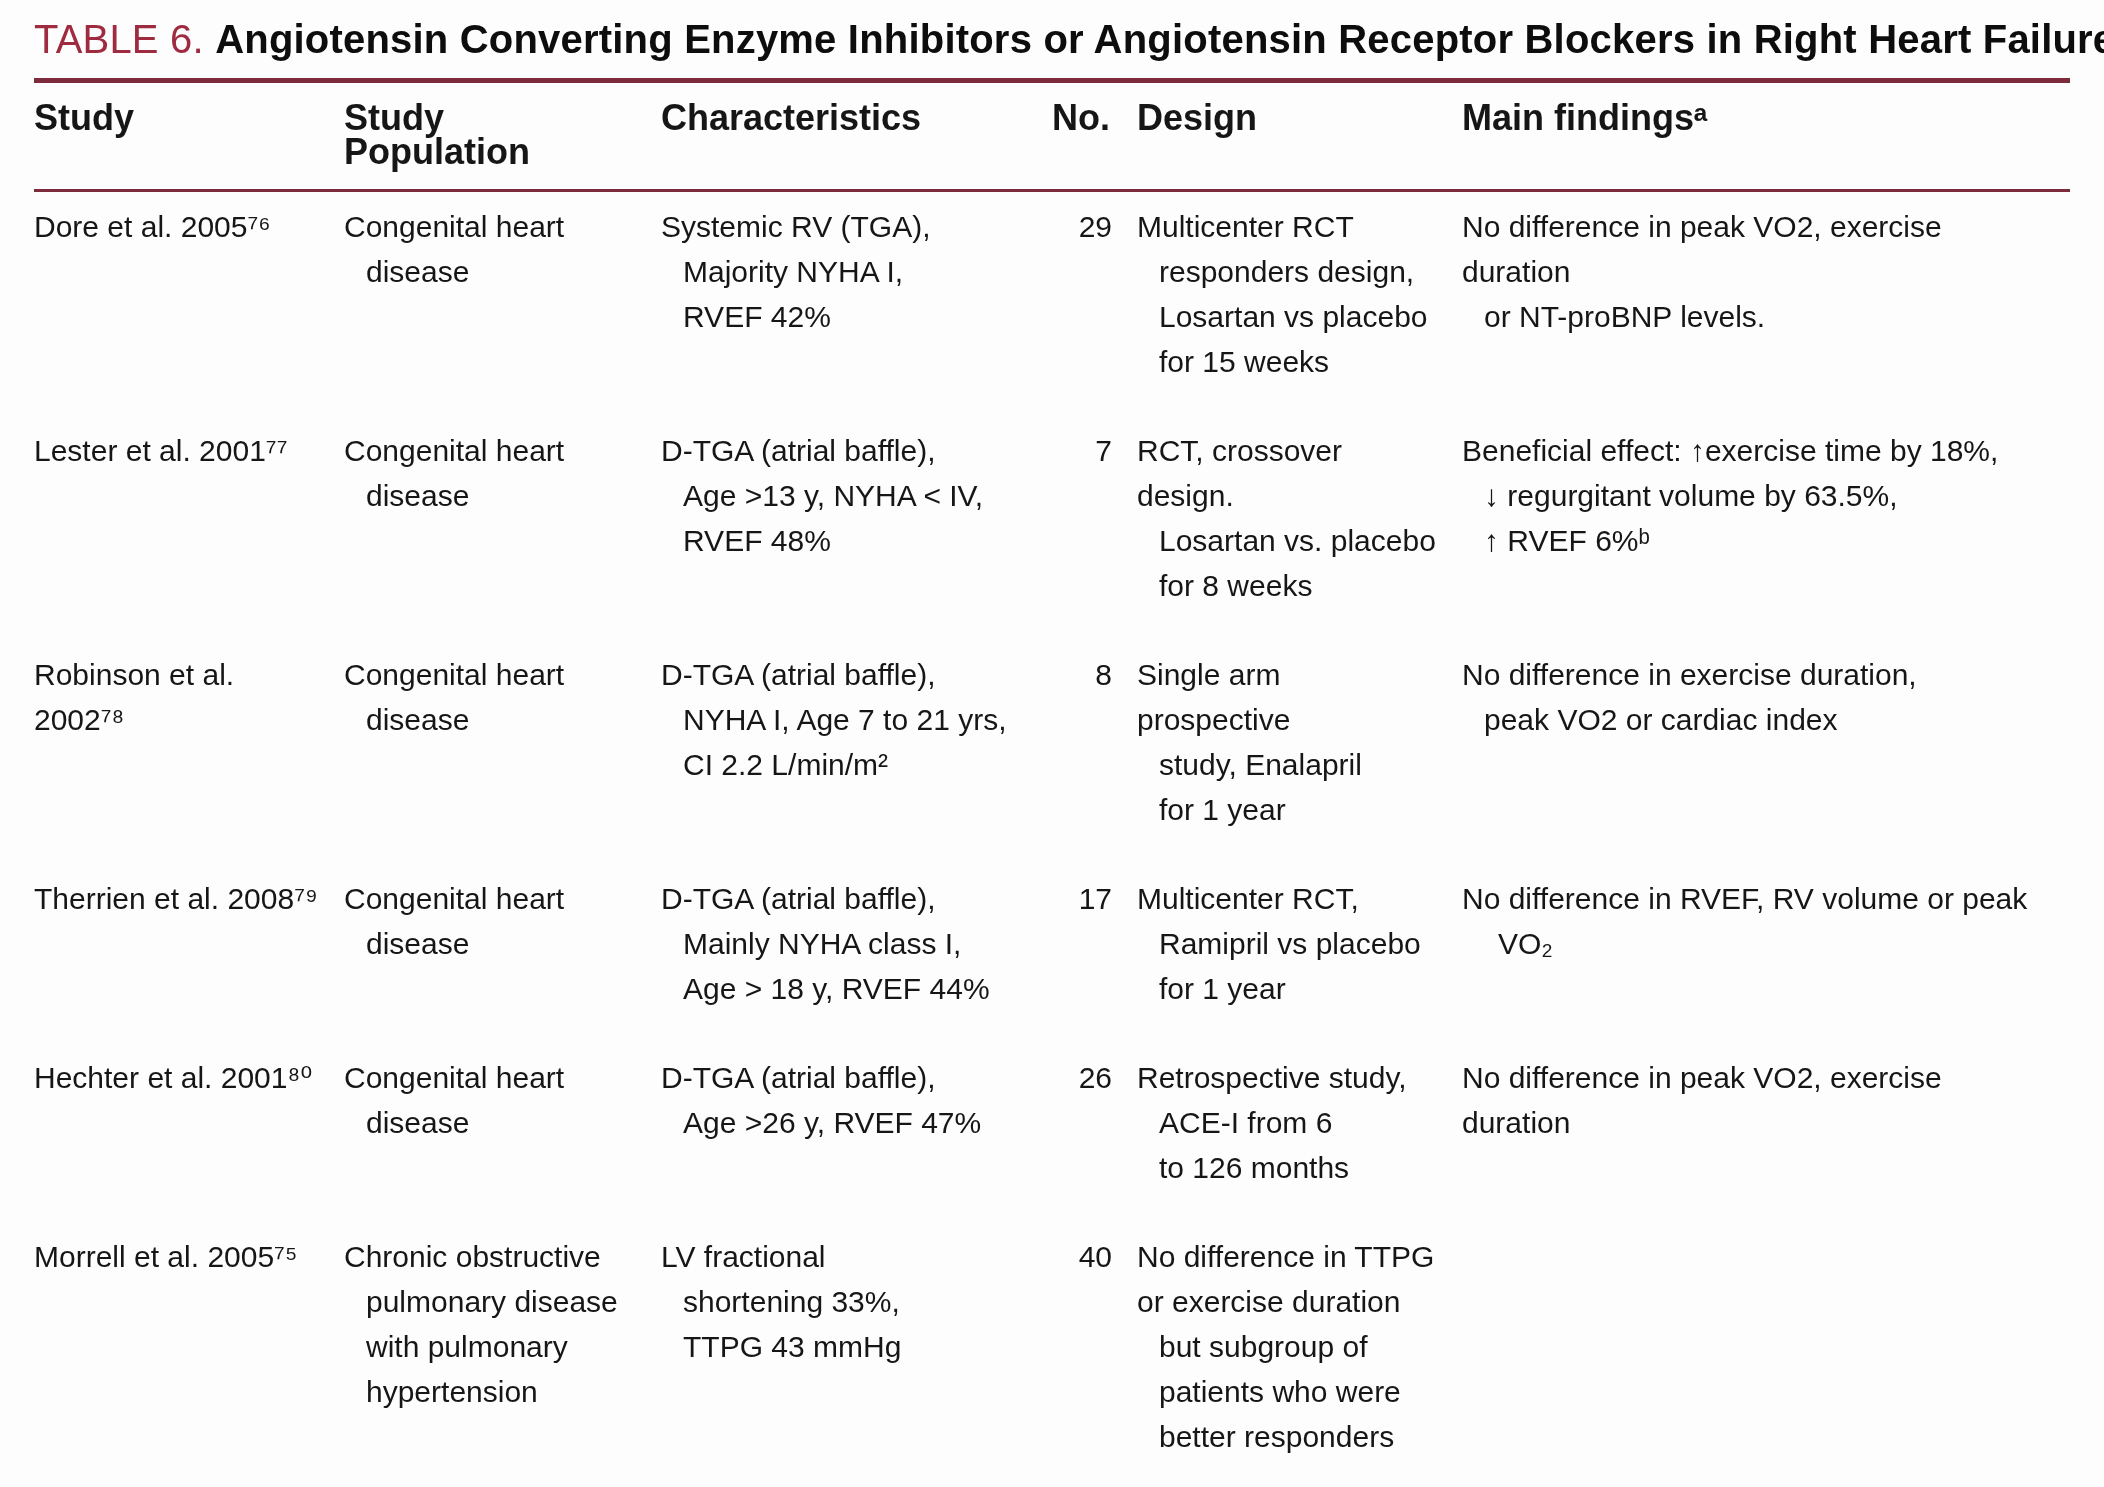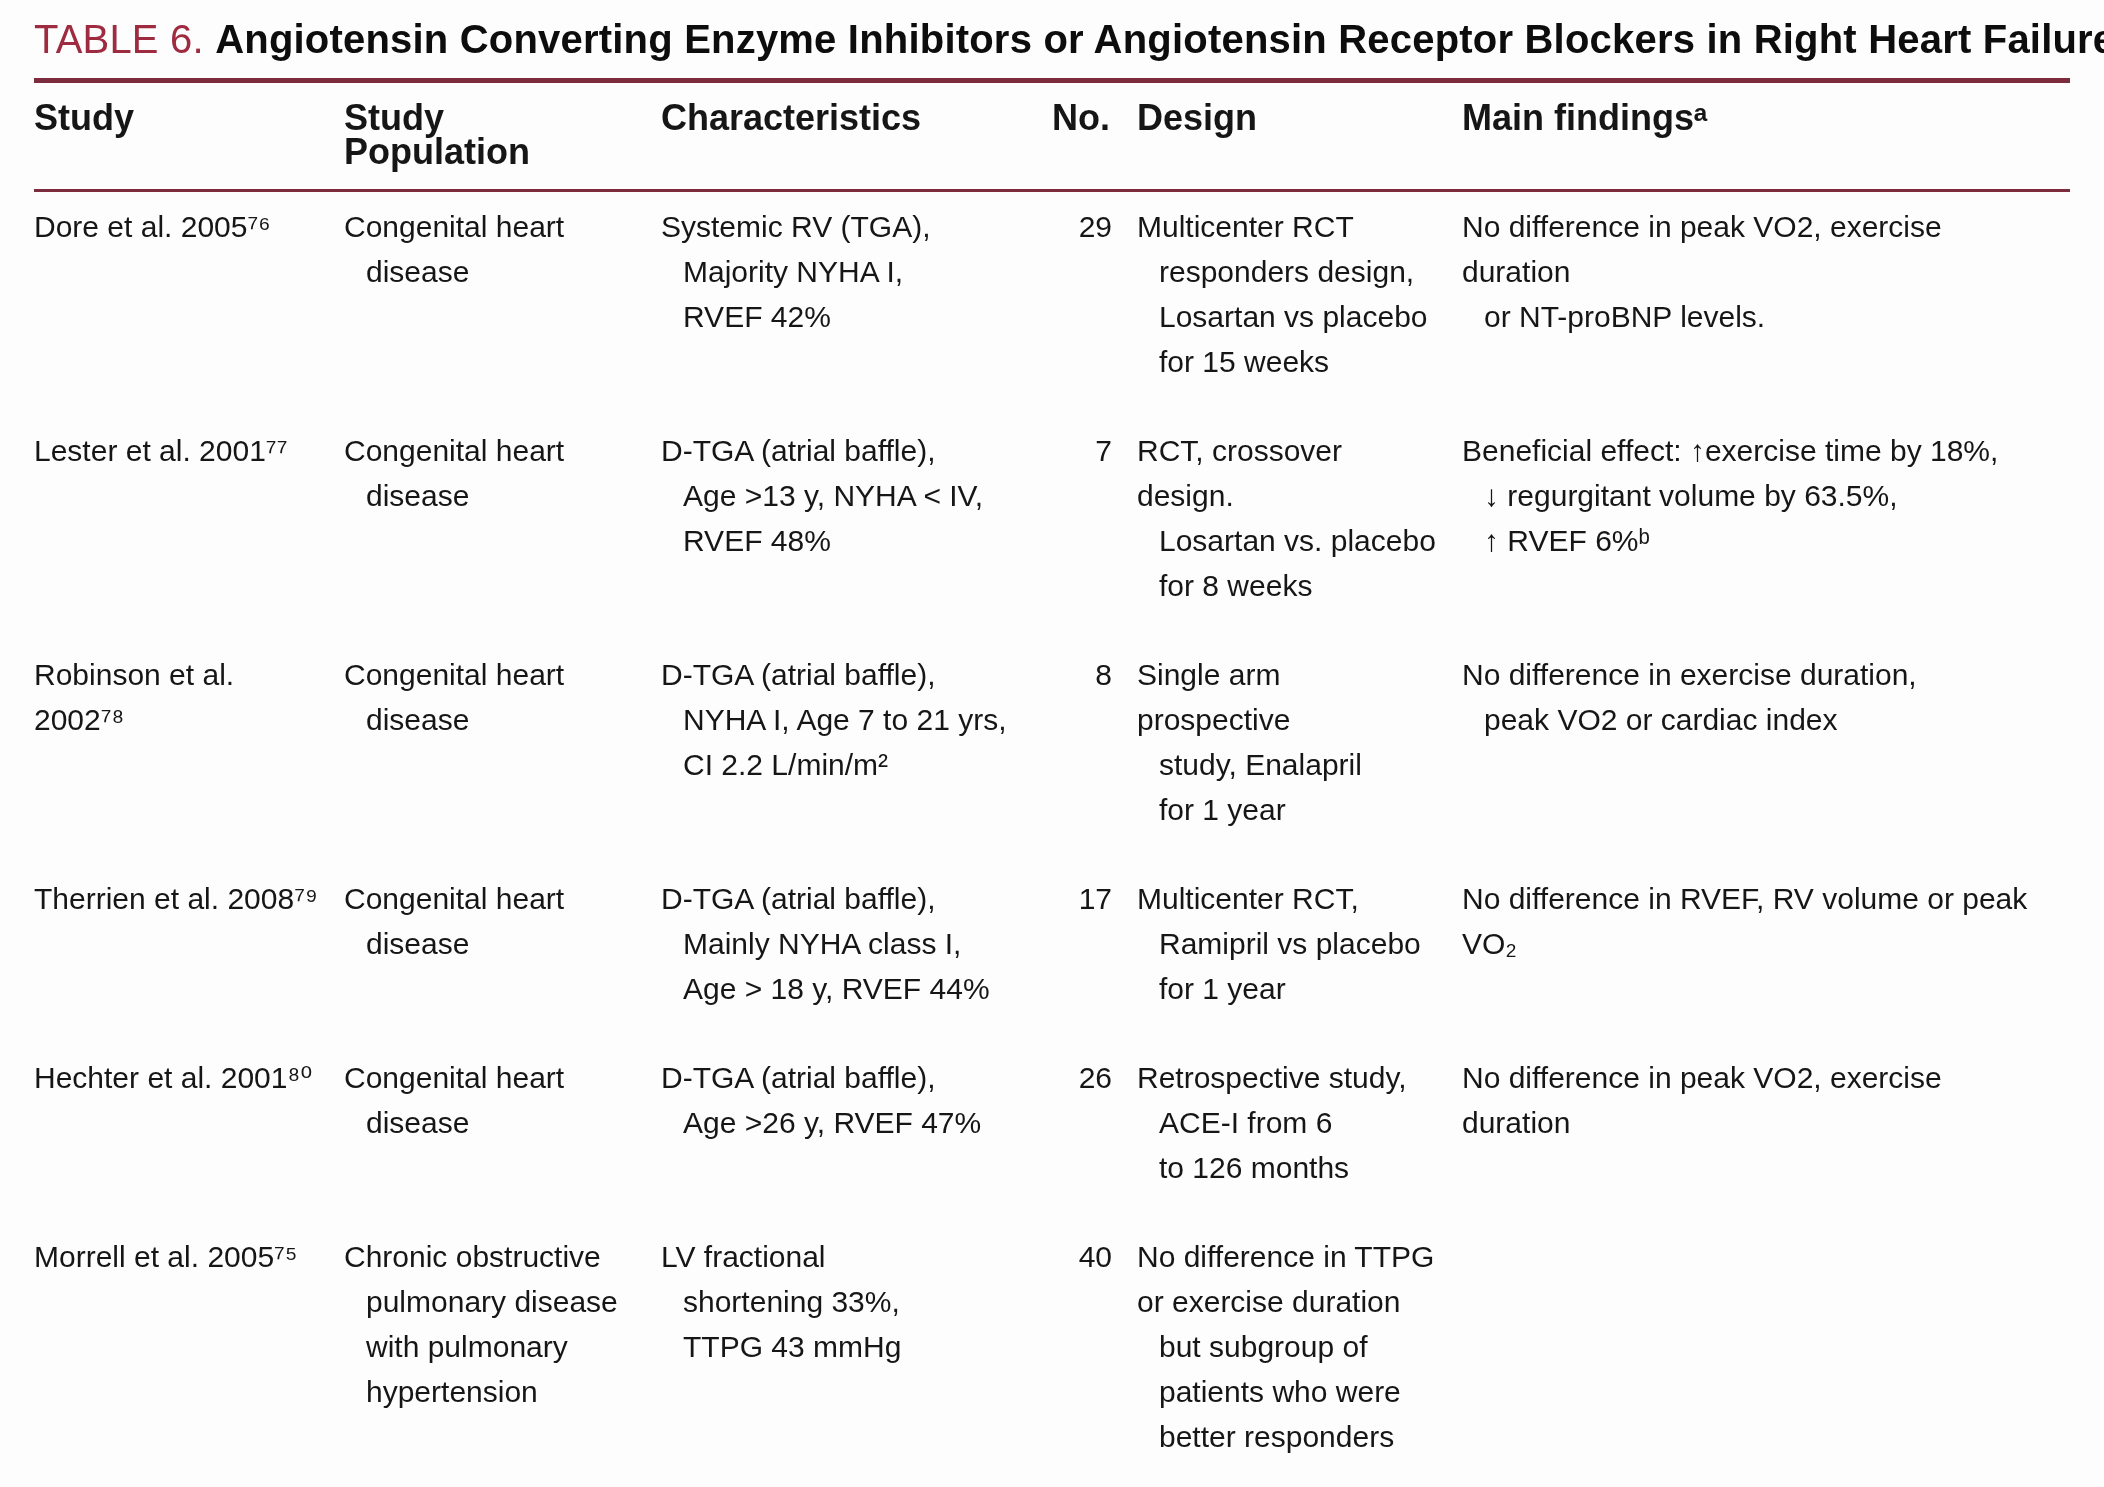--- a/index.html
+++ b/index.html
@@ -62,21 +62,21 @@
   }
   .trow:last-child { margin-bottom: 32px; }
 
   .cell { padding-right: 24px; }
   .num  { text-align: right; padding-right: 0; }
   .hnum { text-align: left; padding-right: 0; }
   .spacer {  }
 
   
   .lines div + div { padding-left: 22px; }
-  .lines.flush div + div { padding-left: 0; }
+  .lines.flush div + div { padding-left: 0; margin-left: 36px; }
 
   
   .footnotes {
     padding-top: 16px;
     font-size: 28.5px;
     line-height: 36px;
   }
   .footnotes p {
     margin: 0;
   }

